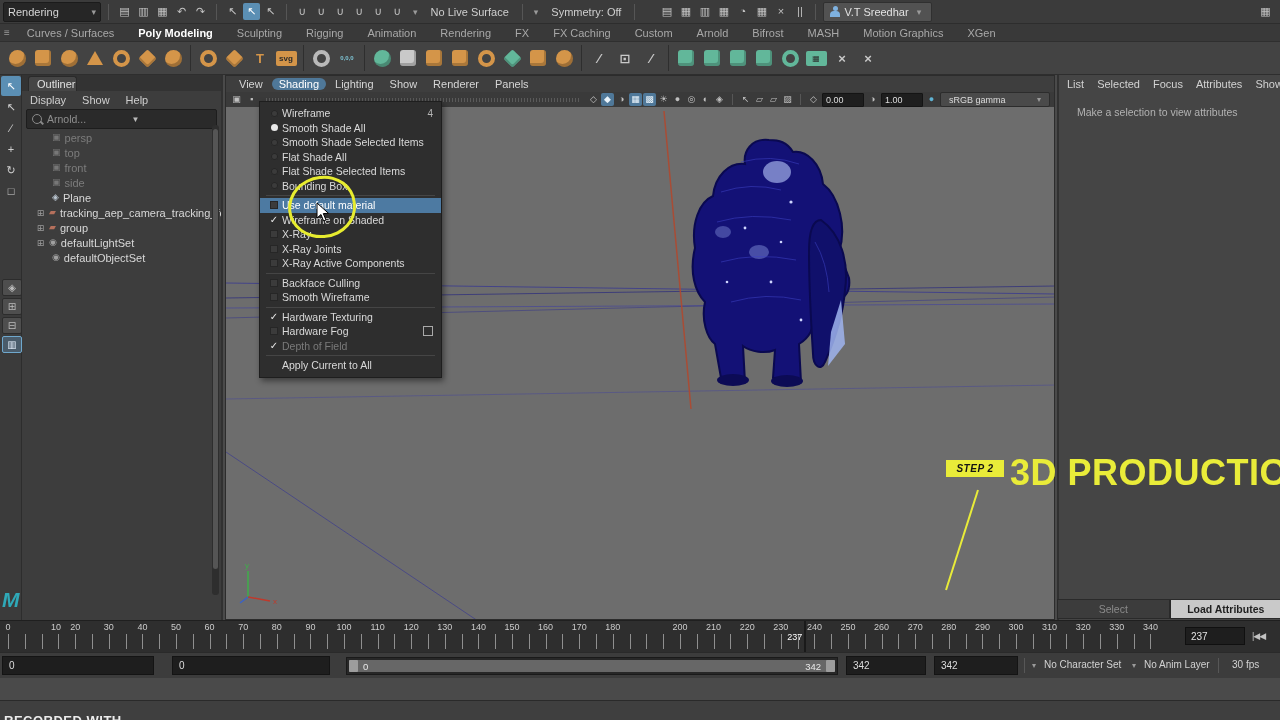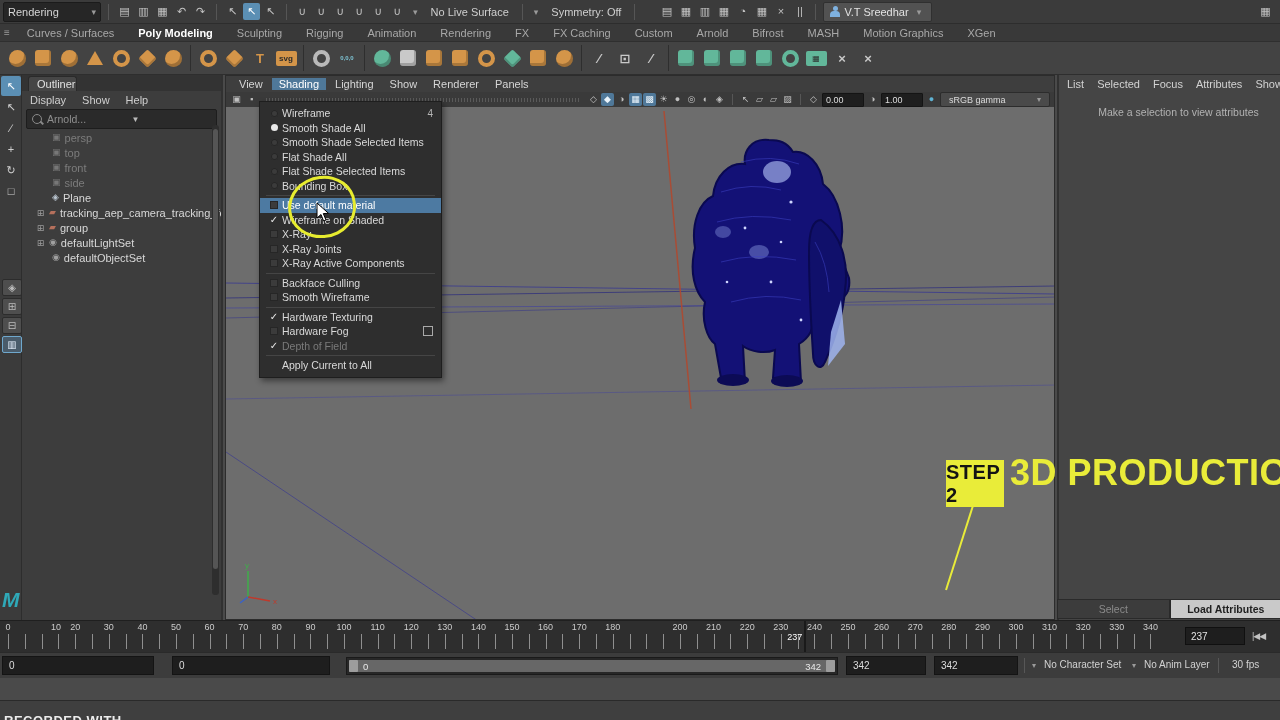--- a/index.html
+++ b/index.html
@@ -67,21 +67,21 @@
   .orow{height:15px;display:flex;align-items:center;gap:4px;color:#d8d8d8;white-space:nowrap;overflow:hidden;}
   .orow.dim{color:#7c7c7c;}
   .oexp{width:9px;font-size:9px;color:#9a9a9a;text-align:center;flex:none;}
   .oicon{font-size:9px;flex:none;line-height:1;}
   #outliner-scroll{position:absolute;right:2px;top:50px;width:7px;height:470px;background:#2e2e2e;border-radius:3px;}
   #outliner-scroll .thumb{position:absolute;left:1px;top:4px;width:5px;height:440px;background:#555;border-radius:3px;}
   
   #viewport{left:225px;top:75px;width:830px;height:545px;background:#3e3e3e;box-sizing:border-box;border:1px solid #2c2c2c;}
   #vp-menubar{height:16px;display:flex;align-items:center;gap:2px;padding-left:6px;font-size:11px;color:#d6d6d6;background:#3e3e3e;}
   #vp-menubar .vpm{padding:0 7px;}
-  #vp-menubar .vpm.active{background:#4f7899;color:#fff;border-radius:0;}
+  #vp-menubar .vpm.active{background:#4f7899;color:#fff;border-radius:6px;}
   #vp-toolbar{height:15px;background:#3a3a3a;display:flex;align-items:center;gap:2px;padding:0 4px;font-size:9px;}
   .vpi{min-width:13px;height:13px;display:grid;place-items:center;color:#c0c0c0;border-radius:2px;font-size:9px;line-height:1;}
   .vpi.active{background:#4f7899;color:#eaf4fb;}
   .vp-dots{flex:1;height:4px;margin:0 6px;background-image:repeating-linear-gradient(90deg,#5a5a5a 0 1px,transparent 1px 3px);}
   .vpfield{width:34px;height:12px;background:#1e1e1e;border:1px solid #141414;color:#dedede;font-size:9px;
            display:flex;align-items:center;padding:0 3px;border-radius:1px;}
   #vp-colorspace{width:92px;height:13px;background:#4a4a4a;border:1px solid #2c2c2c;border-radius:2px;
                  display:flex;align-items:center;justify-content:space-between;padding:0 8px;color:#dcdcdc;font-size:9px;}
   #vp-canvas{position:absolute;left:0;top:31px;right:0;bottom:0;background:#6d6d6d;overflow:hidden;}
   #cam-label{position:absolute;left:0;right:0;bottom:6px;text-align:center;font-size:10px;font-weight:bold;color:#e3e3e3;}
@@ -100,27 +100,27 @@
   .chk-off{width:8px;height:8px;background:#3b3b3b;box-shadow:inset 0 0 0 1px #262626;}
   .chk-on{color:#e8e8e8;font-size:10px;}
   .optbox{width:8px;height:8px;border:1px solid #a9a9a9;}
   
   #ann-circle{position:absolute;left:62px;top:100px;width:62px;height:56px;border:3px solid #e7ec2f;
               border-radius:52% 48% 50% 50%;transform:rotate(-6deg);z-index:40;pointer-events:none;}
   #cursor{position:absolute;left:90px;top:126px;z-index:45;}
   
   #rightpanel{left:1057px;top:75px;width:223px;height:545px;background:#454545;border-left:2px solid #313131;box-sizing:border-box;}
   #ae-menus{height:17px;display:flex;align-items:center;gap:13px;padding-left:8px;font-size:11px;color:#d2d2d2;}
-  #ae-message{margin:14px 0 0 18px;font-size:10.5px;color:#b2b2b2;text-align:center;}
+  #ae-message{margin:14px 0 0 18px;font-size:10.5px;color:#b2b2b2;}
   #ae-buttons{position:absolute;left:-2px;bottom:1px;width:225px;height:20px;display:flex;}
   #btn-select{flex:1;background:#3c3c3c;color:#8b8b8b;border:1px solid #2a2a2a;font-size:10.5px;display:grid;place-items:center;}
   #btn-load{flex:1;background:#c9c9c9;color:#1f1f1f;border:1px solid #2a2a2a;font-size:10.5px;font-weight:bold;display:grid;place-items:center;}
   
-  #step-box{left:946px;top:460px;width:58px;height:47px;background:#e9ec39;color:#141414;font-size:20px;
-            font-weight:bold;display:grid;place-items:center;z-index:60;letter-spacing:.5px;}
+  #step-box{left:946px;top:460px;width:58px;height:17px;background:#e9ec39;color:#141414;font-size:10px;
+            font-weight:bold;display:grid;place-items:center;z-index:60;letter-spacing:.5px;font-style:italic;}
   #prod-title{left:1010px;top:452px;font-size:36px;font-weight:bold;color:#e9ec39;z-index:60;letter-spacing:0.5px;white-space:nowrap;}
   #leader{left:938px;top:488px;z-index:59;}
   
   #timeslider{left:0;top:620px;width:1280px;height:32px;background:#2e2e2e;border-top:1px solid #1f1f1f;box-sizing:border-box;}
   #ruler{position:absolute;left:0;top:0;width:1175px;height:32px;overflow:hidden;}
   .tlabel{position:absolute;top:1px;transform:translateX(-50%);font-size:9px;color:#cccccc;}
   .tick{position:absolute;top:13px;width:1px;height:15px;background:#8f8f8f;}
   #playhead{position:absolute;top:0;width:2px;height:32px;background:#1a1a1a;}
   #playhead-label{position:absolute;top:11px;transform:translateX(-100%);padding-right:2px;font-size:9px;color:#fff;}
   #curframe{position:absolute;left:1185px;top:6px;width:60px;height:18px;background:#1e1e1e;border:1px solid #101010;

